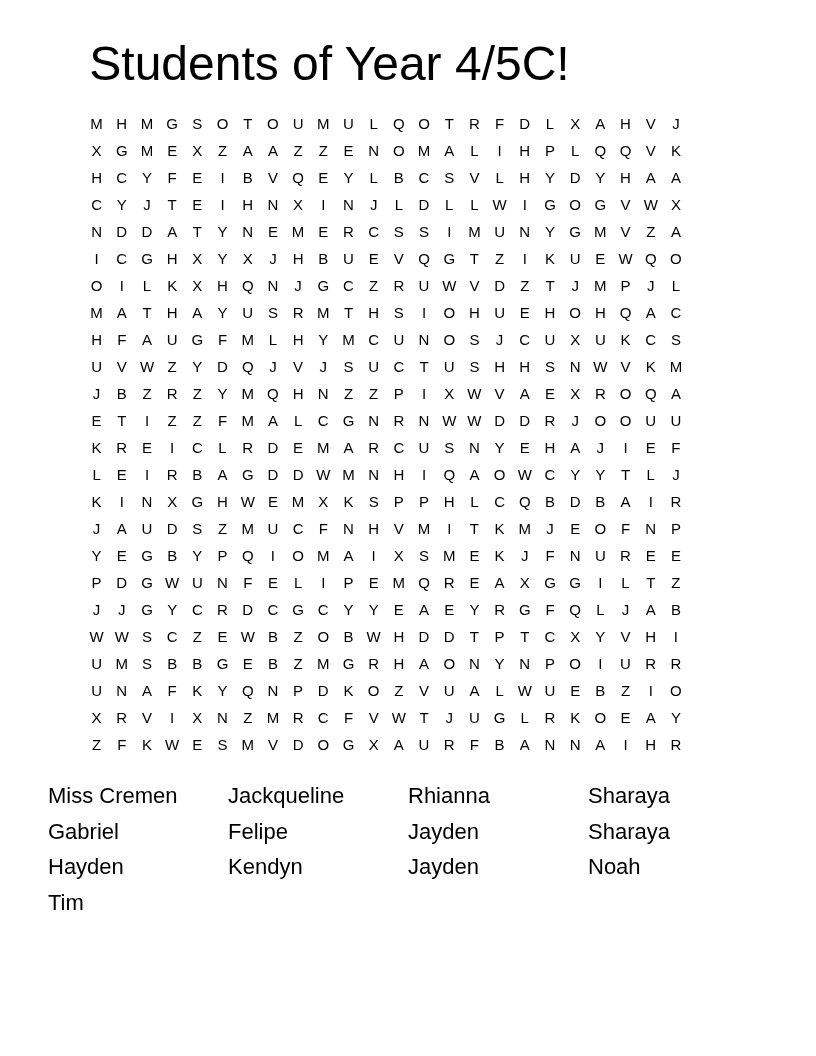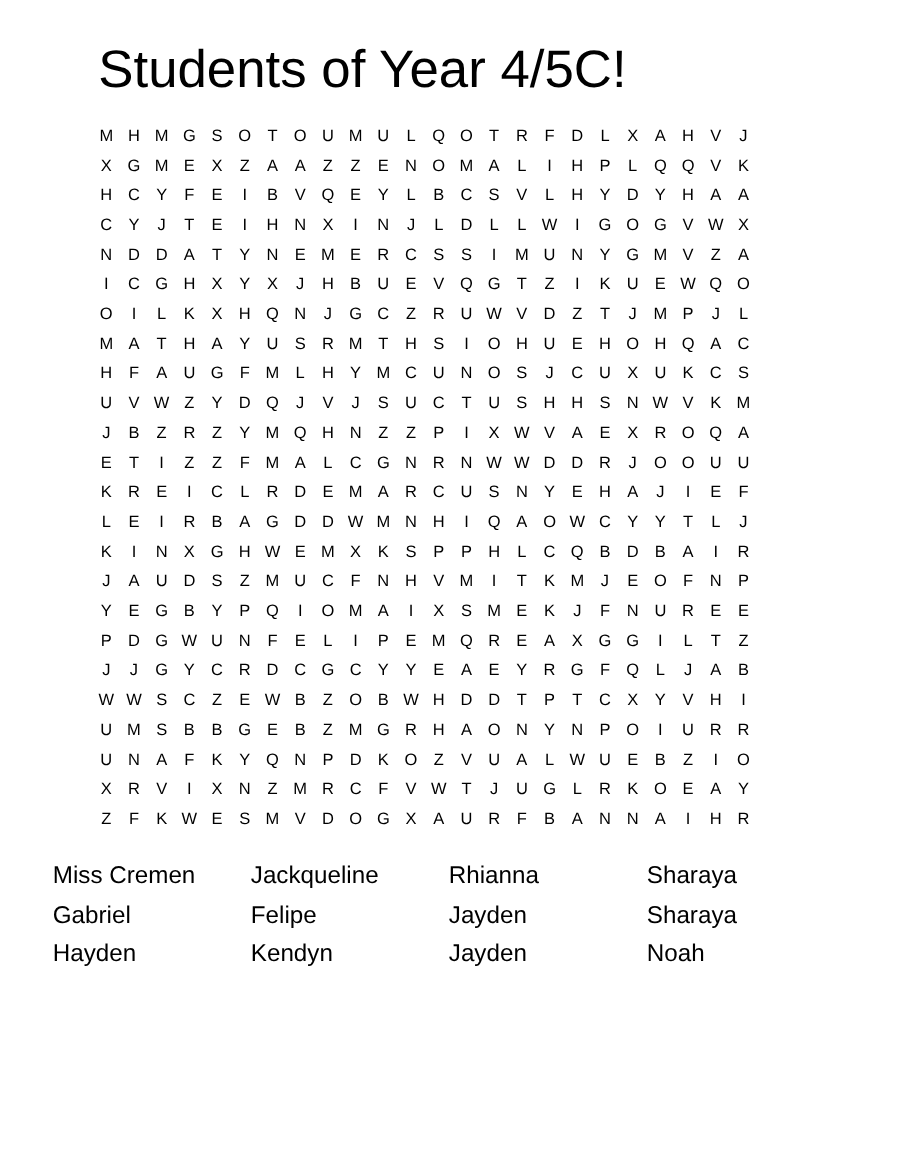--- a/index.html
+++ b/index.html
@@ -649,13 +649,14 @@
     <div class="word">Rhianna</div>
     <div class="word">Sharaya</div>
     <div class="word">Gabriel</div>
     <div class="word">Felipe</div>
     <div class="word">Jayden</div>
     <div class="word">Sharaya</div>
     <div class="word">Hayden</div>
     <div class="word">Kendyn</div>
     <div class="word">Jayden</div>
     <div class="word">Noah</div>
+    <div class="word">Tim</div>
   </div>
 
 </body></html>

